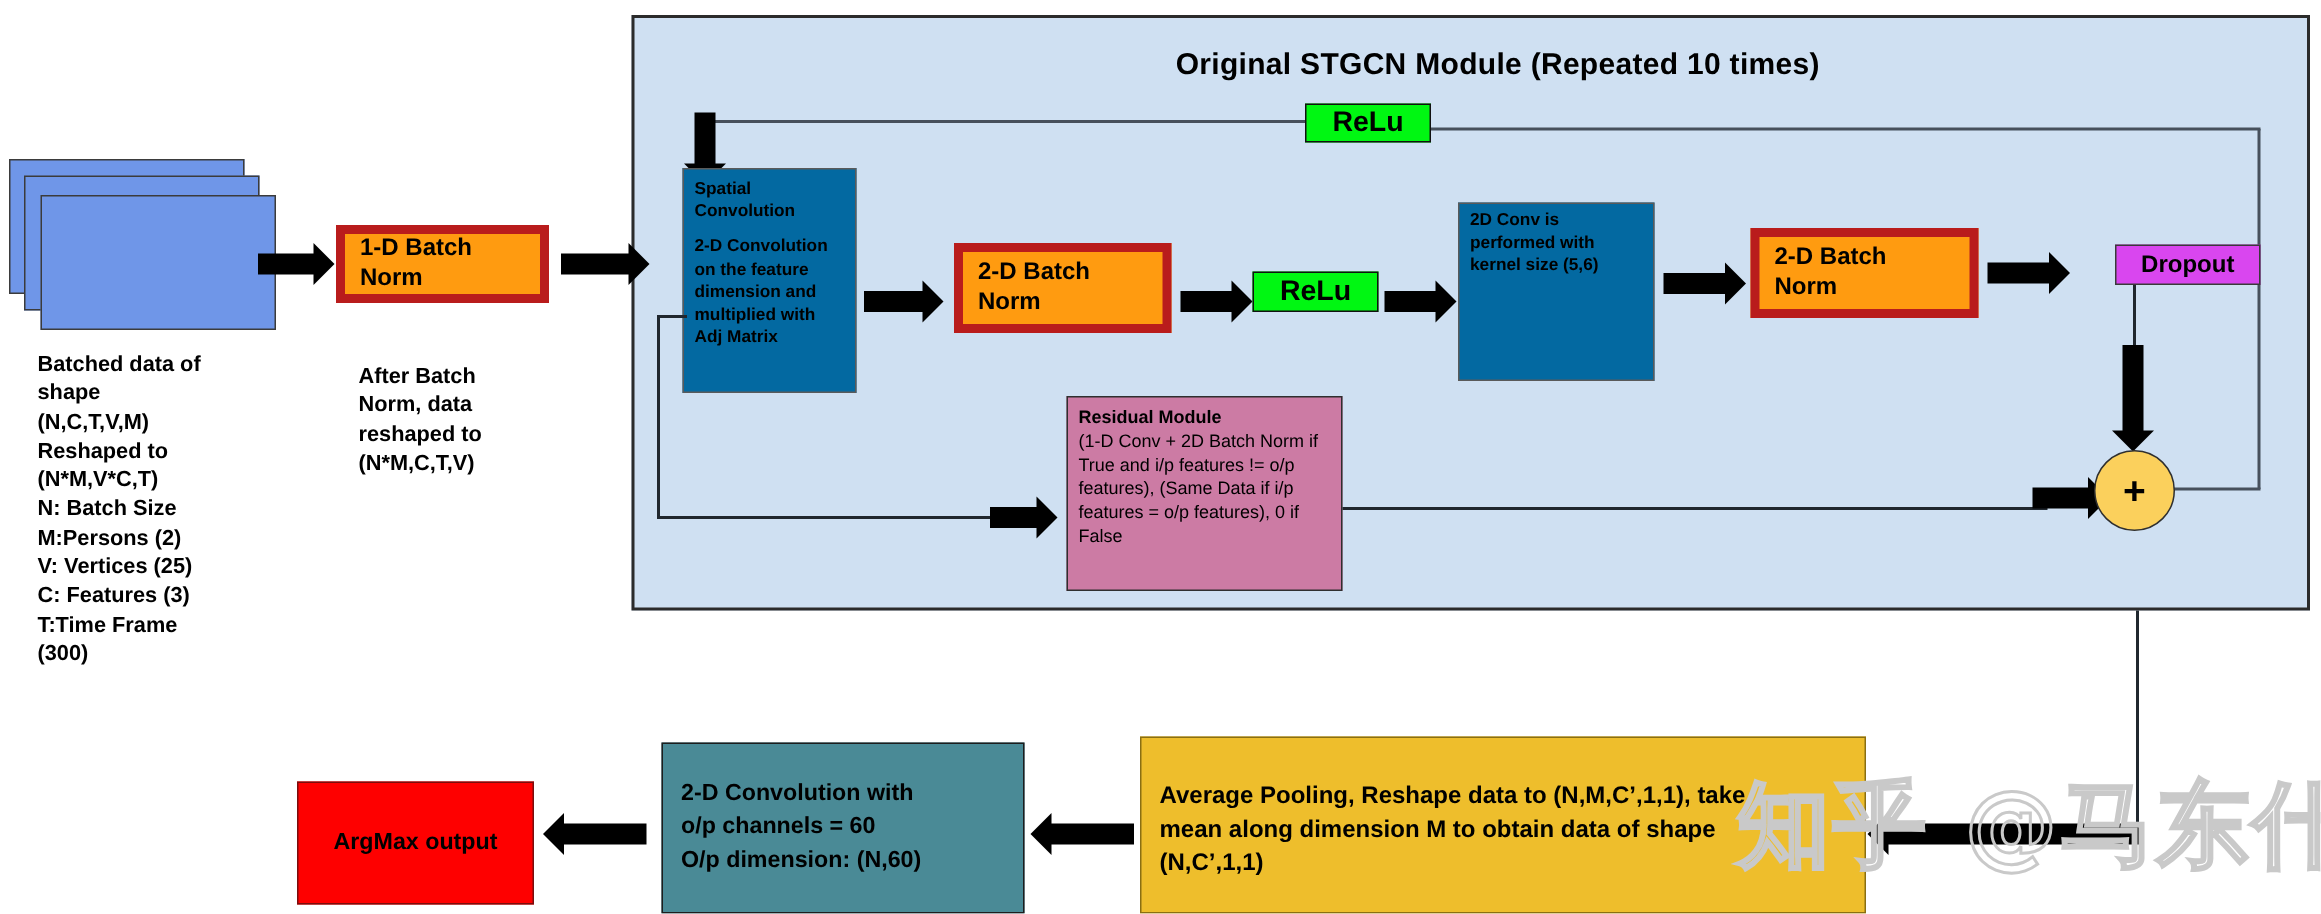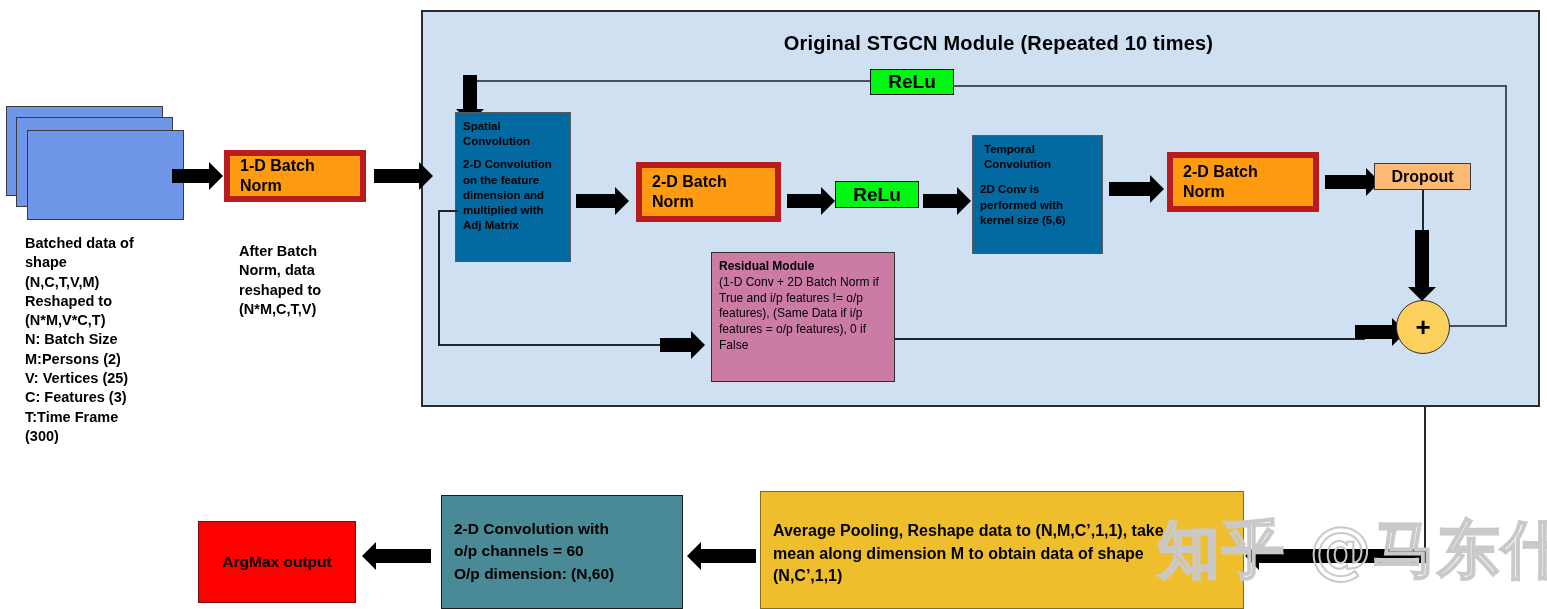--- a/index.html
+++ b/index.html
@@ -15,21 +15,21 @@
   #module-title{left:421px;top:32px;width:1119px;text-align:center;
       font-weight:bold;font-size:20px;letter-spacing:.2px;padding-left:36px;}
 
   
   .datasheet{position:absolute;background:#6f96e8;border:1px solid #3b3b3b;}
 
   
   .orange{background:#ff9b10;}
   .peach{background:#0369a1;}
   .green{background:#00f712;}
-  .drab{background:#fdba74;}
+  .drab{background:#d946ef;margin-left:36px;}
   .pink{background:#cc7ba4;}
   .teal{background:#4a8a96;}
   .yellow{background:#eebe2c;}
   .red{background:#fe0000;}
 
   .blk-lbl{font-weight:bold;font-size:16px;padding:0 10px;line-height:1.25;}
   .blk-sm{font-size:11.5px;font-weight:bold;line-height:1.32;padding:6px 7px;}
   .relu-lbl{font-weight:bold;font-size:19px;text-align:center;}
   .drop-lbl{font-weight:bold;font-size:16px;text-align:center;}
 
@@ -142,22 +142,20 @@
 <div class="ar-r" style="left:787px;top:194px;width:35px;"></div>
 
 <div class="box green" style="left:835px;top:181px;width:84px;height:27px;border:1.5px solid #111;">
   <div class="relu-lbl">ReLu</div>
 </div>
 
 <div class="ar-r" style="left:923px;top:194px;width:35px;"></div>
 
 <div class="box peach" style="left:972px;top:135px;width:131px;height:119px;
      justify-content:flex-start;border:1px solid #5a5a5a;">
-  <div class="blk-sm hd" style="padding-left:11px;">Temporal
-Convolution</div>
   <div class="blk-sm" style="padding-top:4px;">2D Conv is
 performed with
 kernel size (5,6)</div>
 </div>
 
 <div class="ar-r" style="left:1109px;top:182px;width:42px;"></div>
 
 <div class="box orange" style="left:1167px;top:152px;width:152px;height:60px;">
   <div class="blk-lbl">2-D Batch
 Norm</div>
@@ -165,21 +163,21 @@
 
 <div class="ar-r" style="left:1325px;top:175px;width:42px;"></div>
 
 <div class="box drab" style="left:1374px;top:163px;width:97px;height:27px;border:1.5px solid #3a3a3a;">
   <div class="drop-lbl">Dropout</div>
 </div>
 
 <div class="ln-v2" style="left:1422px;top:190px;height:40px;"></div>
 <div class="ar-d" style="left:1415px;top:230px;height:58px;"></div>
 
-<div class="box pink" style="left:711px;top:252px;width:184px;height:130px;
+<div class="box pink" style="left:711px;top:264px;width:184px;height:130px;
      justify-content:flex-start;border:1.5px solid #2f2f2f;">
   <div class="blk-sm hd" style="font-size:12px;padding-bottom:0;">Residual Module</div>
   <div class="blk-sm" style="font-size:12px;font-weight:normal;padding-top:0;">(1-D Conv +  2D Batch
 Norm if True and i/p
 features != o/p features),
 (Same Data if i/p features
 = o/p features), 0 if False</div>
 </div>
 
 <div class="ln-h2" style="left:895px;top:338px;width:470px;"></div>

